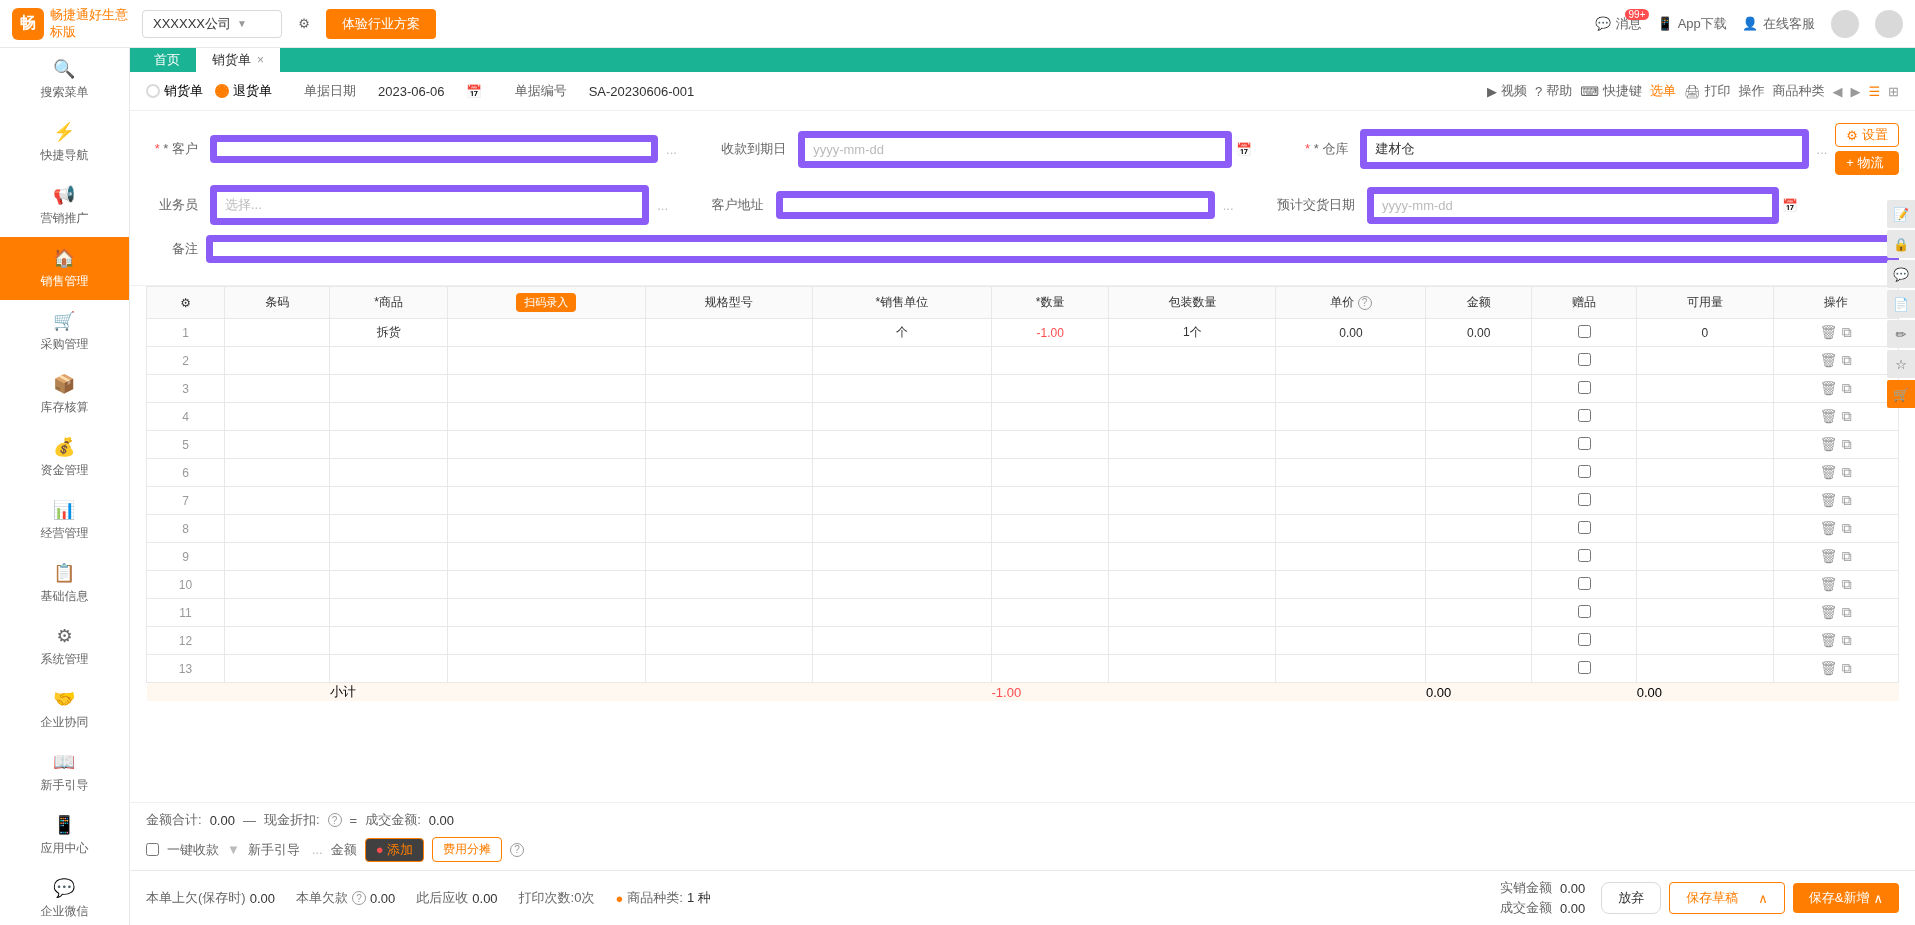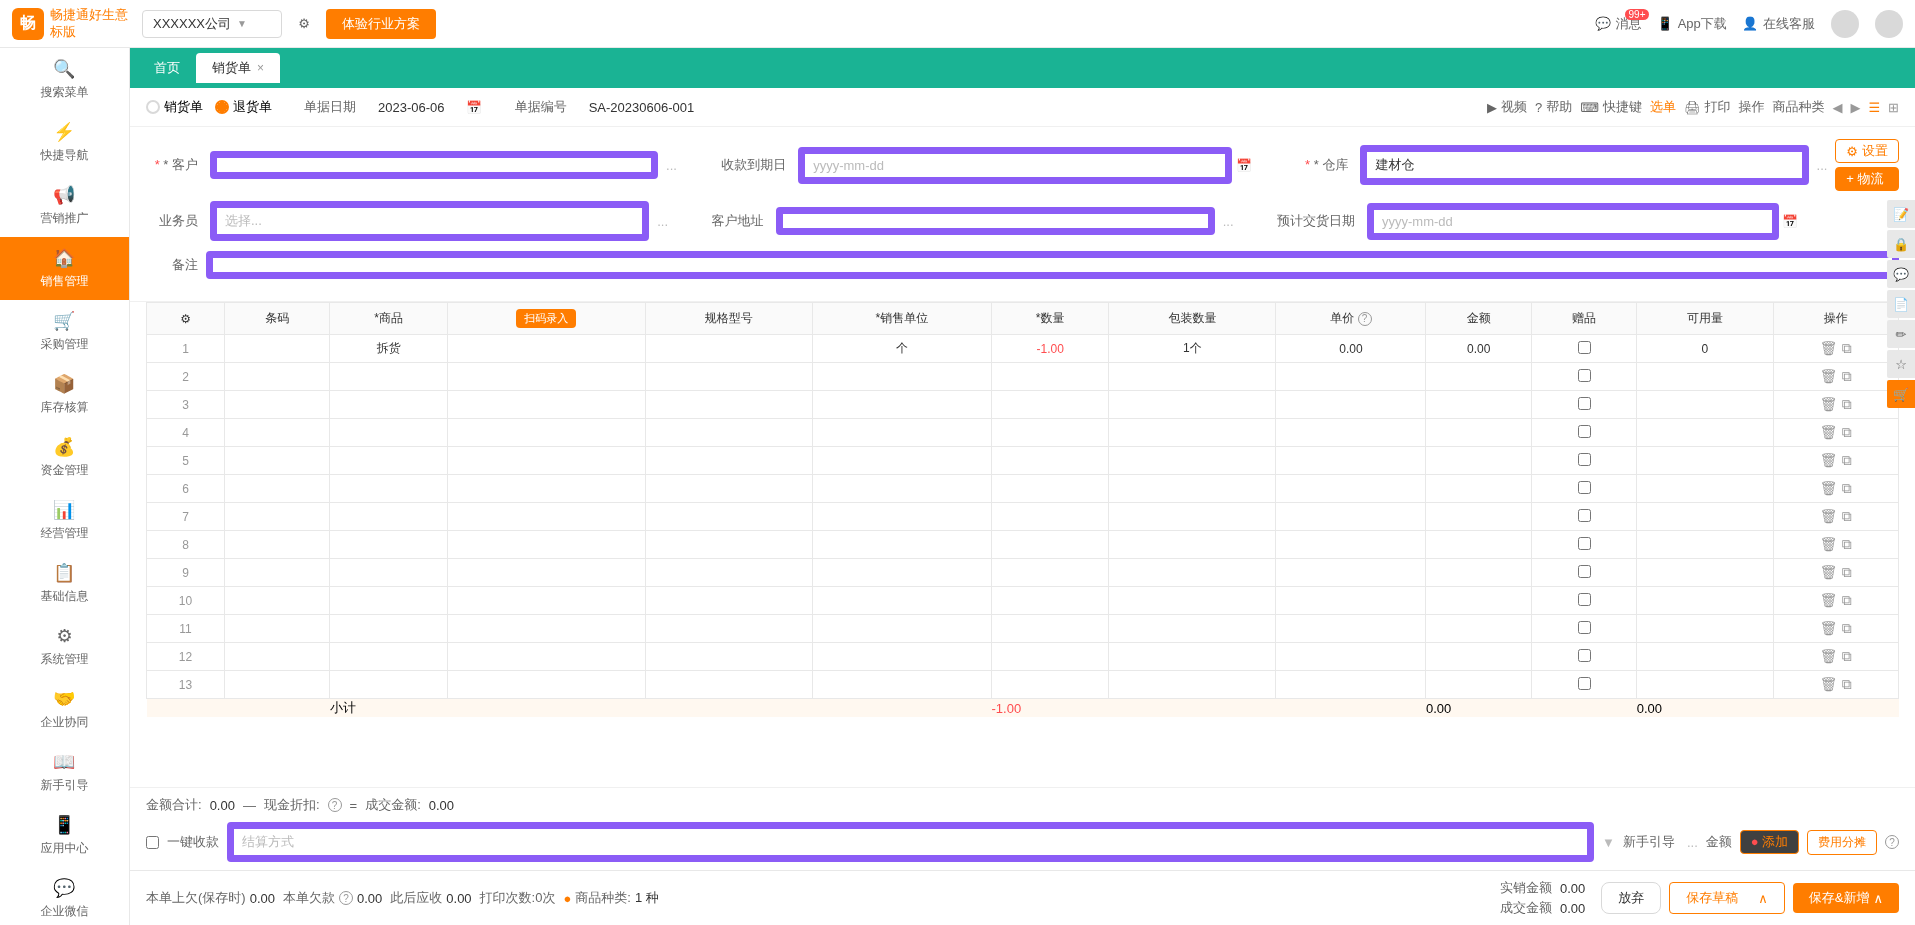--- a/index.html
+++ b/index.html
@@ -27,21 +27,21 @@
     .sidebar { width: 130px; background: #fff; border-right: 1px solid #e8e8e8; display: flex; flex-direction: column; flex-shrink: 0; }
     .sidebar-item { display: flex; flex-direction: column; align-items: center; padding: 10px 0; cursor: pointer; color: #666; gap: 4px; }
     .sidebar-item.active { color: #fff; background: #ff7d00; }
     .sidebar-icon { font-size: 18px; }
     .sidebar-label { font-size: 12px; }
 
     
     .content-area { flex: 1; display: flex; flex-direction: column; overflow: hidden; }
 
     
-    .tab-bar { background: #1ab394; height: 40px; display: flex; align-items: center; padding: 0 8px; flex-shrink: 0; }
+    .tab-bar { background: #1ab394; height: 24px; display: flex; align-items: center; padding: 0 8px; flex-shrink: 0; }
     .tab-item { display: flex; align-items: center; gap: 6px; padding: 6px 16px; cursor: pointer; color: rgba(255,255,255,0.8); border-radius: 4px 4px 0 0; }
     .tab-item.active { background: #fff; color: #333; }
     .tab-close { color: #999; font-size: 12px; cursor: pointer; }
     .tab-home { color: #fff; padding: 6px 16px; cursor: pointer; }
 
     
     .form-area { background: #fff; flex: 1; display: flex; flex-direction: column; overflow: hidden; }
     .form-header { padding: 10px 16px; border-bottom: 1px solid #f0f0f0; display: flex; align-items: center; gap: 16px; flex-shrink: 0; }
     .radio-group { display: flex; align-items: center; gap: 12px; }
     .radio-item { display: flex; align-items: center; gap: 4px; cursor: pointer; }
@@ -83,21 +83,21 @@
     .footer-row2 { display: flex; align-items: center; gap: 8px; }
     .footer-label { color: #666; }
     .footer-value { color: #333; font-weight: 500; }
     .minus-icon { color: #666; }
     .equals-icon { color: #666; }
     .add-btn { background: #404040; border: 1px solid #ff7d00; color: #ff7d00; border-radius: 4px; padding: 2px 10px; cursor: pointer; font-size: 12px; }
     .expense-btn { background: #fff; border: 1px solid #ff7d00; color: #ff7d00; border-radius: 4px; padding: 3px 10px; cursor: pointer; font-size: 12px; }
 
     
     .bottom-bar { background: #fff; border-top: 1px solid #e8e8e8; padding: 8px 16px; display: flex; align-items: center; flex-shrink: 0; }
-    .bottom-info { display: flex; align-items: center; gap: 8px; flex: 1; }
+    .bottom-info { display: flex; align-items: center; gap: 21px; flex: 1; }
     .bottom-stat { display: flex; align-items: center; gap: 4px; color: #666; font-size: 12px; }
     .bottom-stat-val { color: #333; }
     .bottom-actions { display: flex; align-items: center; gap: 8px; }
     .discard-btn { border: 1px solid #d9d9d9; background: #fff; color: #333; border-radius: 8px; padding: 6px 16px; cursor: pointer; }
     .save-draft-btn { border: 1px solid #ff7d00; background: #fff; color: #ff7d00; border-radius: 4px; padding: 6px 16px; cursor: pointer; display: flex; align-items: center; gap: 20px; }
     .save-new-btn { background: #ff7d00; color: #fff; border: none; border-radius: 4px; padding: 6px 16px; cursor: pointer; display: flex; align-items: center; gap: 4px; }
     .amount-summary { display: flex; flex-direction: column; align-items: flex-end; gap: 2px; margin-right: 16px; font-size: 12px; color: #666; }
     .amount-row { display: flex; gap: 8px; align-items: center; }
     .amount-val { color: #333; font-weight: 500; }
 
@@ -638,23 +638,20 @@
           <span class="minus-icon">—</span>
           <span class="footer-label">现金折扣:</span>
           <span class="help-icon">?</span>
           <span class="equals-icon">=</span>
           <span class="footer-label">成交金额:</span>
           <span class="footer-value">0.00</span>
         </div>
         <div class="footer-row2">
           <input type="checkbox" style="">
           <span class="footer-label">一键收款</span>
-          <div class="field-input" style="width:120px;">
-              <span style="color:#bbb;">结算方式</span>
-            </div>
           <span style="color:#bbb;cursor:pointer;">▼</span>
           <span class="footer-label">新手引导</span>
           <span class="field-dots">...</span>
           <span class="footer-label">金额</span>
           <button class="add-btn">
             <span style="color:#ff4d4f;">●</span>
             <span>添加</span>
           </button>
           <button class="expense-btn">费用分摊</button>
           <span class="help-icon">?</span>

